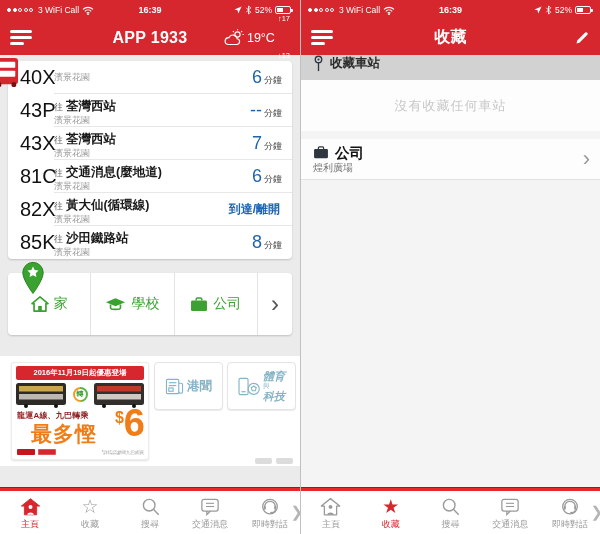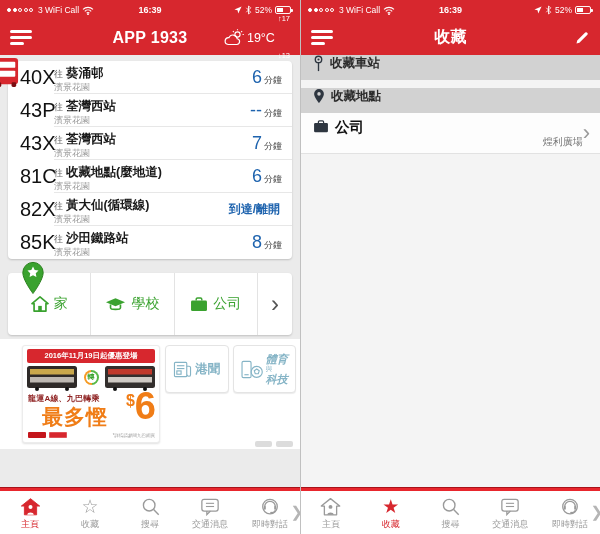--- a/index.html
+++ b/index.html
@@ -53,21 +53,21 @@
 .bus-overlay{position:absolute;left:-9px;top:2px;z-index:3;}
 
 
 .shortcut-card{margin:14px 8px 0;height:62px;background:#fff;border-radius:4px;box-shadow:0 1px 2px rgba(0,0,0,.18);display:flex;align-items:stretch;position:relative;}
 .pin{position:absolute;left:12px;top:-12px;z-index:4;}
 .sc-item{flex:1;display:flex;align-items:center;justify-content:center;gap:5px;border-right:1px solid #e3e3e3;cursor:pointer;}
 .sc-item span.lbl{font-size:14px;color:var(--green);}
 .sc-chevron{width:34px;display:flex;align-items:center;justify-content:center;color:#555;font-size:24px;font-weight:300;cursor:pointer;}
 
 
-.promo{margin-top:4px;background:#fff;padding:6px 4px 10px 22px;display:flex;position:relative;height:110px;}
+.promo{margin-top:21px;background:#fff;padding:6px 4px 10px 11px;display:flex;position:relative;height:110px;}
 .ad-banner{width:138px;height:98px;background:#fff;border:1px solid #ececec;box-shadow:0 1px 2px rgba(0,0,0,.12);border-radius:3px;position:relative;overflow:hidden;cursor:pointer;}
 .ad-ribbon{position:absolute;top:3px;left:4px;right:4px;background:var(--red);color:#fff;font-size:7.5px;font-weight:bold;text-align:center;padding:2px 0;border-radius:2px;}
 .ad-buses{position:absolute;top:17px;left:3px;right:3px;height:28px;display:flex;align-items:center;justify-content:space-between;}
 .ad-badge{width:15px;height:15px;border-radius:50%;background:conic-gradient(#57b847 0 50%,#f59a23 50% 100%);display:flex;align-items:center;justify-content:center;flex:0 0 auto;margin:0 -12px;z-index:2;position:relative;}
 .ad-badge b{width:11px;height:11px;border-radius:50%;background:#fff;color:#3aa22f;font-size:7px;display:flex;align-items:center;justify-content:center;}
 .ad-subline{position:absolute;top:47px;left:5px;font-size:8px;font-weight:bold;color:#8d1f1f;letter-spacing:.2px;}
 .ad-tagline{position:absolute;top:57px;left:19px;font-size:21px;font-weight:bold;color:var(--orange);letter-spacing:1px;}
 .ad-price{position:absolute;right:3px;top:42px;color:var(--orange);font-weight:bold;display:flex;align-items:flex-start;}
 .ad-price i{font-style:normal;font-size:16px;margin-top:4px;}
 .ad-price b{font-size:38px;line-height:.95;}
@@ -88,21 +88,21 @@
 .content.fav{background:#f4f4f4;}
 .sec-bar{height:25px;background:#d2d2d2;display:flex;align-items:flex-start;gap:6px;padding:0 12px;}
 .sec-bar .t{font-size:12.5px;font-weight:bold;color:#2b2b2b;}
 .empty-block{height:51px;background:#fdfdfd;display:flex;align-items:center;justify-content:center;}
 .empty-block span{font-size:13px;color:#c8c8c8;letter-spacing:1px;}
 .gap8{height:8px;}
 .place-row{height:41px;background:#fdfdfd;display:flex;align-items:center;padding:0 10px 0 12px;border-bottom:1px solid #e2e2e2;cursor:pointer;}
 .place-mid{flex:1;display:flex;flex-direction:column;margin-left:0;line-height:1.25;}
 .place-line1{display:flex;align-items:center;gap:6px;}
 .place-title{font-size:14.5px;font-weight:bold;color:#111;}
-.place-sub{font-size:10px;color:#777;text-align:right;}
+.place-sub{font-size:10px;color:#777;}
 .place-chevron{color:#9a9a9a;font-size:22px;font-weight:300;}
 .add-row{padding:12px 14px 0 0;text-align:right;}
 .add-link{font-size:12.5px;font-weight:bold;color:#333;text-decoration:underline;cursor:pointer;}
 
 
 .tabsep{height:4px;background:#e8262d;border-top:1px solid var(--red-dark);flex:0 0 auto;}
 .tabbar{height:43px;background:#fff;display:flex;position:relative;flex:0 0 auto;}
 .tab{flex:1;display:flex;flex-direction:column;align-items:center;justify-content:center;gap:1px;color:#9a9a9a;font-size:9px;cursor:pointer;padding-top:2px;}
 .tab.active{color:var(--red);}
 .tab .ticon{height:20px;display:flex;align-items:center;justify-content:center;}
@@ -177,21 +177,20 @@
             <rect x="7" y="14.5" width="19" height="6.5" rx="1" fill="#fff"></rect>
             <rect x="6" y="27" width="5" height="5" rx="1.5" fill="#7a0e12"></rect>
             <rect x="22" y="27" width="5" height="5" rx="1.5" fill="#7a0e12"></rect>
           </svg>
       </div>
 
       <div class="route-card">
         <div class="route-row">
           <div class="route-no">40X</div>
           <div class="route-mid">
-            <div><span class="prefix">往</span><span class="dest">葵涌邨</span></div>
             <div class="origin">濱景花園</div>
           </div>
           <div class="route-eta">
               <span class="eta">6</span>
               <span class="unit">分鐘</span>
             </div>
         </div>
         <div class="route-row">
           <div class="route-no">43P</div>
           <div class="route-mid">
@@ -210,21 +209,21 @@
             <div class="origin">濱景花園</div>
           </div>
           <div class="route-eta">
               <span class="eta">7</span>
               <span class="unit">分鐘</span>
             </div>
         </div>
         <div class="route-row">
           <div class="route-no">81C</div>
           <div class="route-mid">
-            <div><span class="prefix">往</span><span class="dest">收藏地點(麼地道)</span></div>
+            <div><span class="prefix">往</span><span class="dest">交通消息(麼地道)</span></div>
             <div class="origin">濱景花園</div>
           </div>
           <div class="route-eta">
               <span class="eta">6</span>
               <span class="unit">分鐘</span>
             </div>
         </div>
         <div class="route-row">
           <div class="route-no">82X</div>
           <div class="route-mid">
@@ -448,28 +447,24 @@
 
     <div class="content fav">
       <div class="sec-bar">
         <svg width="11" height="17" viewBox="0 0 12 19">
             <circle cx="6" cy="5" r="3.6" fill="none" stroke="#2e3640" stroke-width="1.5"></circle>
             <circle cx="6" cy="5" r="1.2" fill="#2e3640"></circle>
             <line x1="6" y1="8.6" x2="6" y2="18" stroke="#2e3640" stroke-width="1.5"></line>
           </svg>
         <span class="t">收藏車站</span>
       </div>
+      <div class="empty-block">
+        <span>沒有收藏任何車站</span>
+      </div>
       <div class="gap8"></div>
-      <div class="sec-bar">
-        <svg width="12" height="16" viewBox="0 0 13 17">
-            <path d="M6.5 16.2 C6.5 16.2 1.2 9.6 1.2 6.3 A5.3 5.3 0 0 1 11.8 6.3 C11.8 9.6 6.5 16.2 6.5 16.2 Z" fill="#2e3640"></path>
-            <circle cx="6.5" cy="6.2" r="1.9" fill="#d2d2d2"></circle>
-          </svg>
-        <span class="t">收藏地點</span>
-      </div>
       <div class="place-row">
         <div class="place-mid">
           <div class="place-line1">
             <svg width="16" height="13" viewBox="0 0 18 15">
                 <path d="M6 3.4 V2.2 C6 1.5 6.5 1 7.2 1 h3.6 c.7 0 1.2 .5 1.2 1.2 V3.4" fill="none" stroke="#2e3640" stroke-width="1.4"></path>
                 <rect x="1" y="3.4" width="16" height="10.6" rx="1.4" fill="#2e3640"></rect>
               </svg>
             <span class="place-title">公司</span>
           </div>
           <span class="place-sub">煌利廣場</span>

